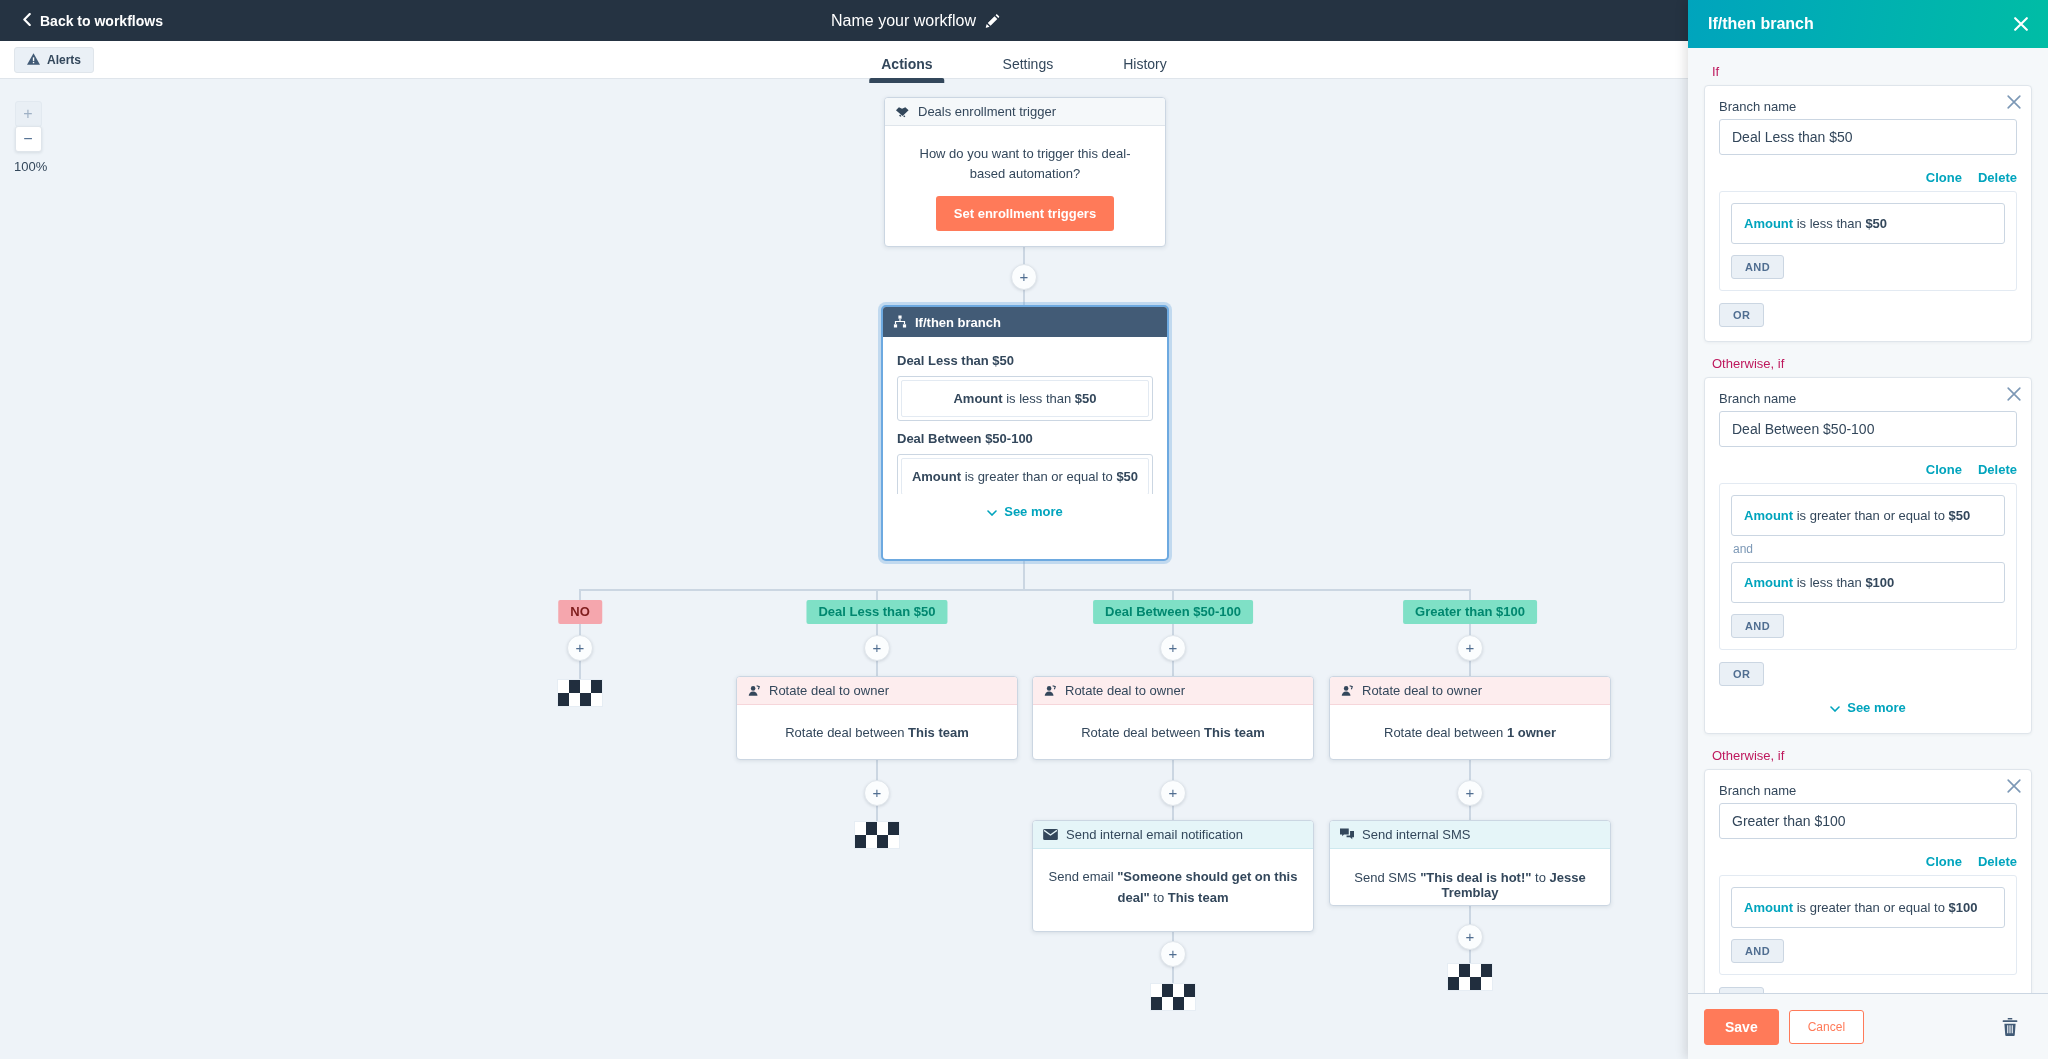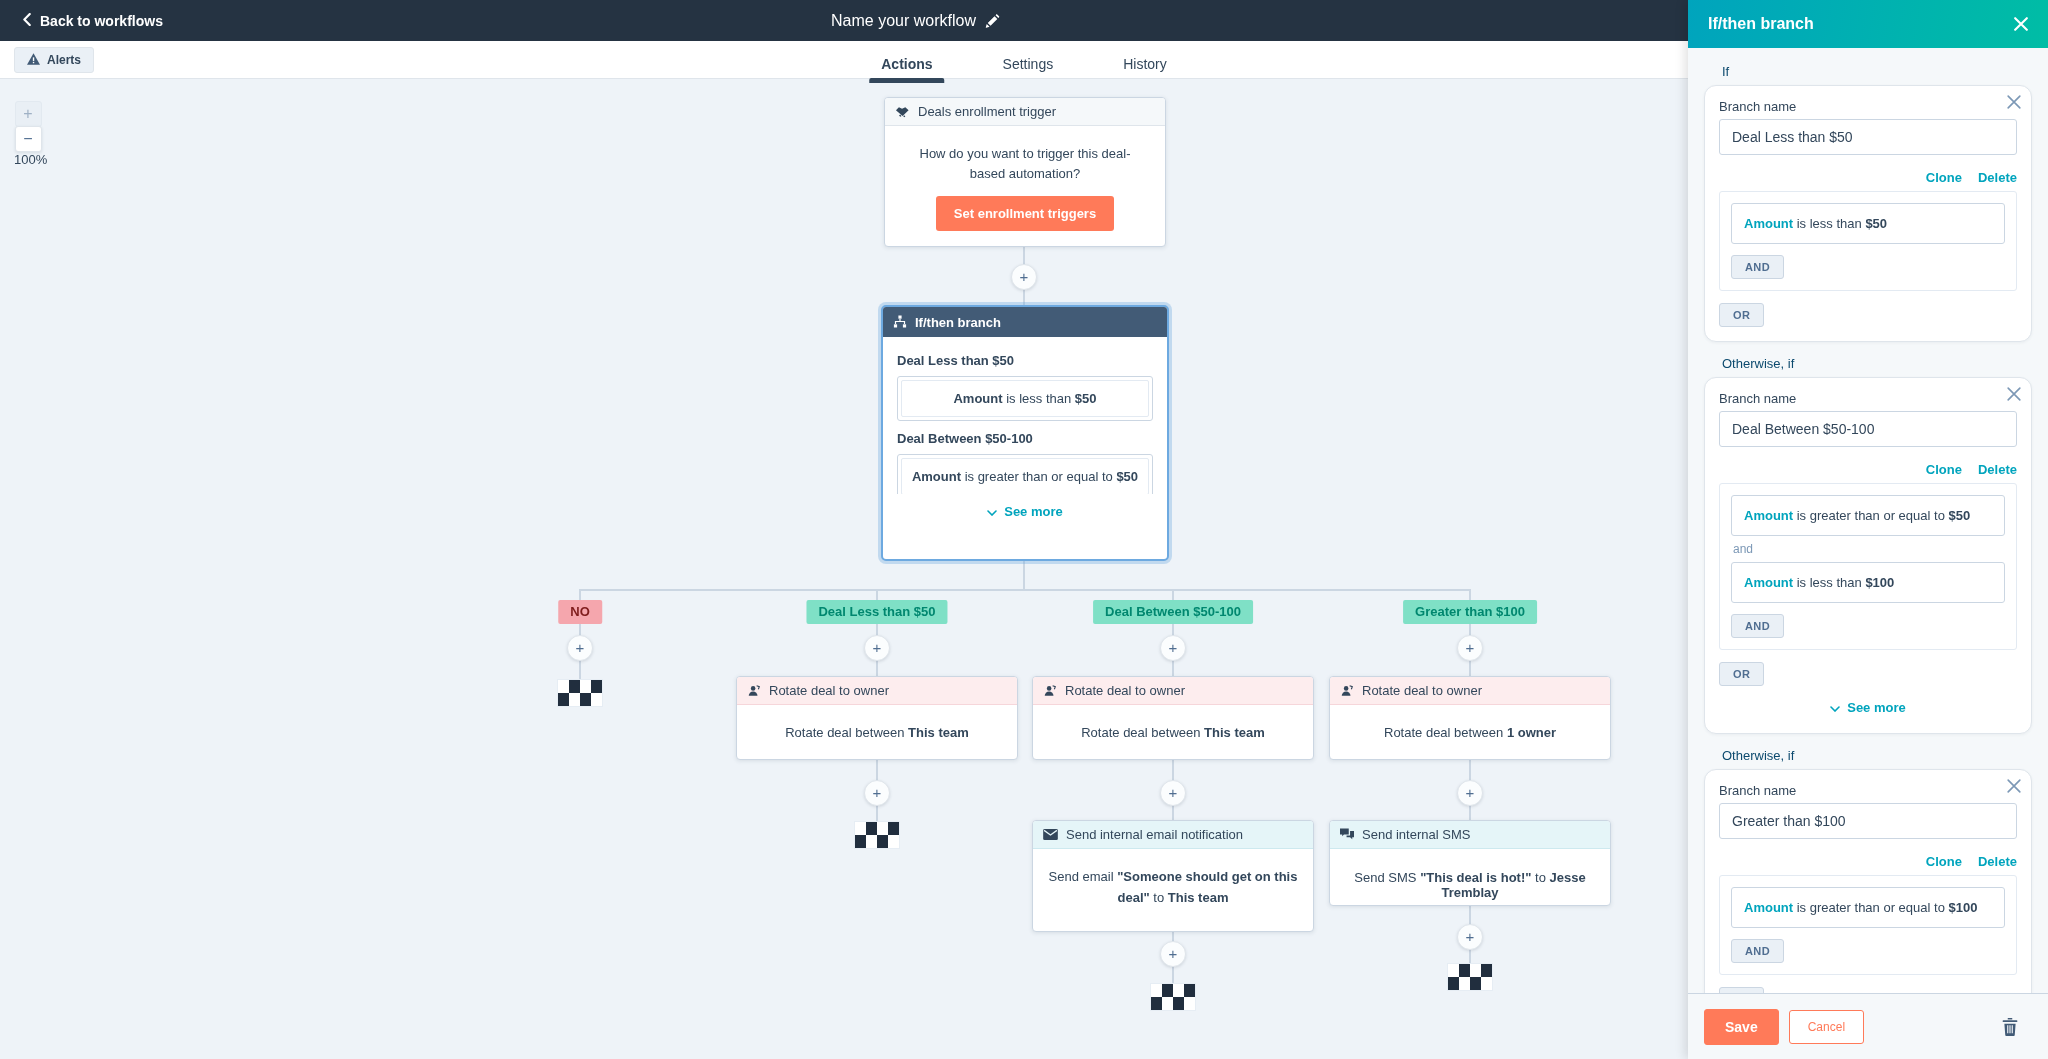--- a/index.html
+++ b/index.html
@@ -21,21 +21,21 @@
   .tab.active { font-weight:bold; }
   .tab.active::after { content:""; position:absolute; left:0; right:0; bottom:0; height:5px; background:#33475b; border-radius:2px 2px 0 0; }
 
   
   .canvas { position:absolute; left:0; top:79px; width:2048px; height:980px; }
 
   .zoom-ctrl { position:absolute; left:14px; top:22px; width:28px; text-align:center; }
   .zbtn { width:27px; height:26px; border:1px solid #dfe5eb; background:#fff; color:#506e91; font-size:16px; line-height:24px; border-radius:3px; cursor:pointer; box-shadow:0 1px 3px rgba(45,62,80,.12); }
   .zbtn.dim { background:#e9eff5; border-color:#e2e9f0; color:#9fb1c5; box-shadow:none; }
   .zbtn + .zbtn { margin-top:-1px; }
-  .zlevel { margin-top:0; font-size:13px; color:#33475b; }
+  .zlevel { margin-top:7px; font-size:13px; color:#33475b; }
 
   .vline { position:absolute; width:2px; background:#cbd6e2; }
   .hline { position:absolute; height:2px; background:#cbd6e2; }
 
   .plus-circle { position:absolute; width:26px; height:26px; border-radius:50%; background:#fbfdfe; border:1px solid #dfe5eb; box-shadow:0 1px 3px rgba(45,62,80,.15); color:#506e91; font-size:15px; text-align:center; line-height:24px; transform:translateX(-50%); cursor:pointer; z-index:2; }
 
   .node { position:absolute; background:#fff; border:1px solid #cbd6e2; border-radius:4px; box-shadow:0 1px 4px rgba(45,62,80,.12); z-index:2; cursor:pointer; }
   .node-head { display:flex; align-items:center; gap:8px; height:28px; padding:0 10px; border-bottom:1px solid #dfe5eb; border-radius:3px 3px 0 0; background:#f5f8fa; font-size:13px; color:#33475b; }
   .node-head .nh-icon { display:flex; color:#33475b; }
   .node-head.pink { background:#fdedee; border-bottom-color:#f6d6da; }
@@ -70,23 +70,23 @@
   .email-node .node-body { padding:18px 14px; line-height:1.6; }
   .sms-node { width:282px; height:86px; }
   .sms-node .node-body { padding-top:21px; }
 
   
   .panel { position:absolute; right:0; top:0; width:360px; height:1059px; background:#f5f8fa; box-shadow:-3px 0 10px rgba(0,0,0,.12); z-index:10; display:flex; flex-direction:column; }
   .panel-head { height:48px; flex:0 0 48px; background:linear-gradient(100deg,#00a4bd 0%,#00bda5 100%); display:flex; align-items:center; padding:0 20px; }
   .panel-title { color:#fff; font-size:16px; font-weight:bold; flex:1; }
   .panel-close { display:flex; cursor:pointer; }
   .panel-body { flex:1; overflow:hidden; padding:14px 16px 0; }
-  .sec-label { font-size:13px; color:#0c4a6e; margin:10px 0 6px 18px; }
+  .sec-label { font-size:13px; color:#be185d; margin:10px 0 6px 8px; }
   .sec-label.first { margin-top:2px; }
-  .card { position:relative; background:#fff; border:1px solid #dfe5eb; border-radius:12px; padding:13px 14px 14px; box-shadow:0 1px 3px rgba(45,62,80,.06); margin-bottom:14px; }
+  .card { position:relative; background:#fff; border:1px solid #dfe5eb; border-radius:4px; padding:13px 14px 14px; box-shadow:0 1px 3px rgba(45,62,80,.06); margin-bottom:14px; }
   .card-close { position:absolute; right:10px; top:9px; cursor:pointer; display:flex; }
   .fld-label { font-size:13px; color:#33475b; display:block; margin-bottom:5px; }
   .txt-input { width:100%; height:36px; border:1px solid #cbd6e2; border-radius:3px; padding:0 12px; font-size:14px; color:#33475b; font-family:inherit; background:#fff; }
   .links-row { display:flex; justify-content:flex-end; gap:16px; margin:15px 0 6px; font-size:13px; font-weight:bold; }
   .links-row a { color:#00a4bd; cursor:pointer; text-decoration:none; }
   .filter-box { border:1px solid #e3eaf2; border-radius:3px; padding:11px; }
   .cond-row { border:1px solid #cbd6e2; border-radius:3px; background:#fff; padding:12px; font-size:13px; cursor:pointer; }
   .cond-row .fldtok { color:#00a4bd; font-weight:bold; }
   .joiner { font-size:12px; color:#7c98b6; margin:6px 0 6px 2px; }
   .pill { display:inline-block; background:#eaf0f6; border:1px solid #cbd6e2; border-radius:3px; color:#506e91; font-size:11px; font-weight:bold; letter-spacing:.4px; padding:5px 13px; margin-top:11px; cursor:pointer; font-family:inherit; }

